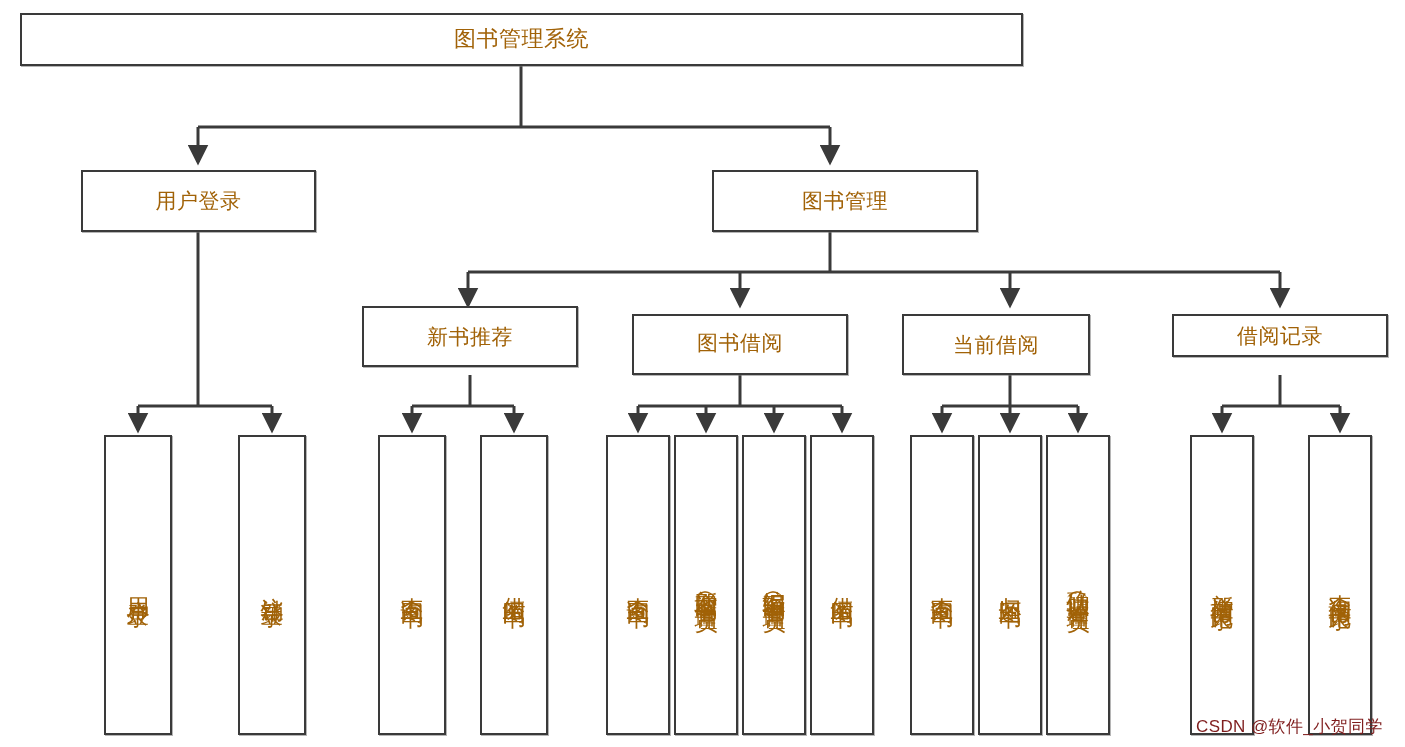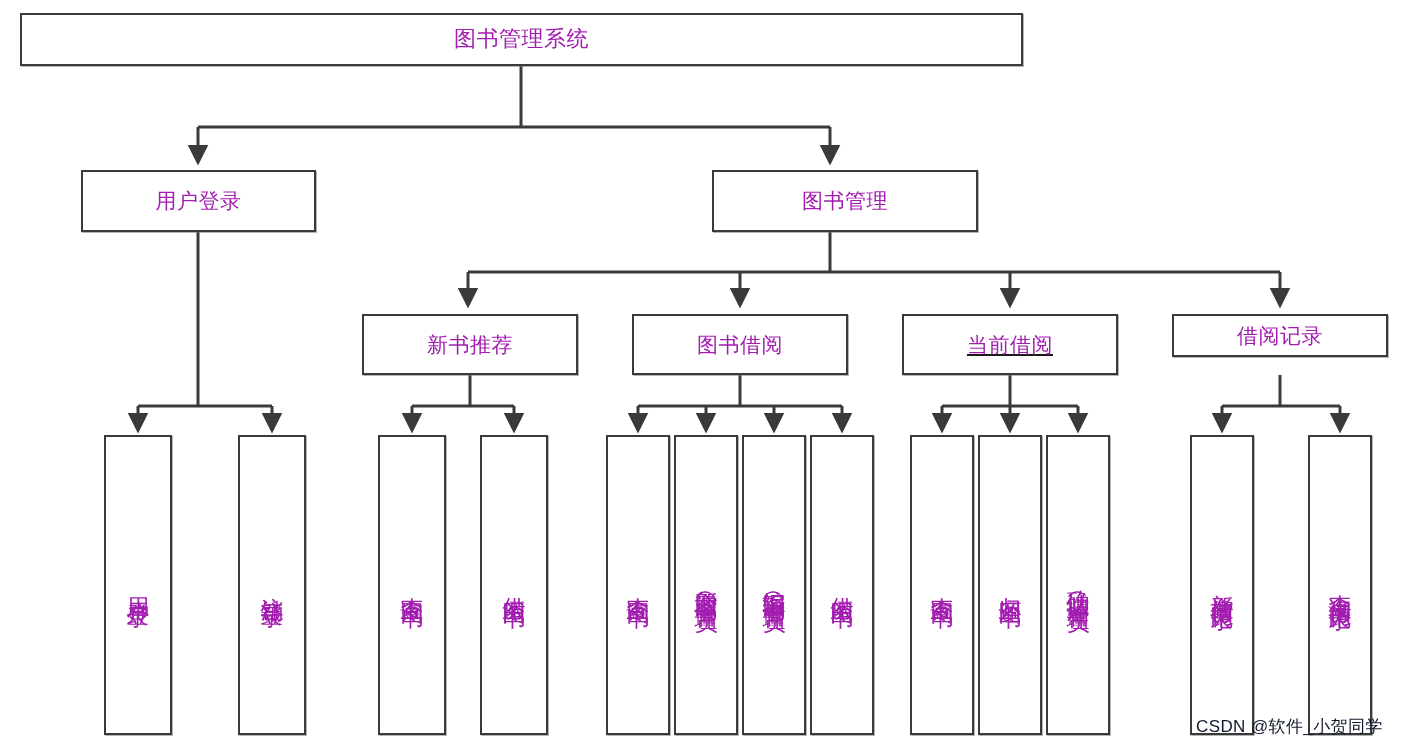--- a/index.html
+++ b/index.html
@@ -31,21 +31,21 @@
     position: absolute;
     box-sizing: border-box;
     background: #ffffff;
     border: 2px solid #3a3a3a;
     display: flex;
     align-items: center;
     justify-content: center;
     box-shadow: 1px 1px 0 0 rgba(120,120,120,0.55);
   }
   .node .label {
-    color: #a21caf;
+    color: #a16207;
     line-height: 1.12;
     white-space: pre;
     text-align: center;
   }
   
   .node.horiz .label {
     font-size: 21px;
     letter-spacing: 0.5px;
   }
   .node.root .label {
@@ -60,21 +60,21 @@
     writing-mode: vertical-rl;
     text-orientation: upright;
     font-size: 23px;
     letter-spacing: 3px;
     line-height: 1;
     max-height: 100%;
   }
   .watermark {
     position: absolute;
     font-size: 17px;
-    color: #0f172a;
+    color: #7f1d1d;
     white-space: nowrap;
     letter-spacing: 0.4px;
     user-select: none;
   }
 </style>
 </head>
 <body>
 
 <div id="canvas">
 
@@ -134,29 +134,29 @@
   </div>
 
   <div class="node horiz" style="left:81px; top:170px; width:235px; height:62px;">
     <span class="label">用户登录</span>
   </div>
 
   <div class="node horiz" style="left:712px; top:170px; width:266px; height:62px;">
     <span class="label">图书管理</span>
   </div>
 
-  <div class="node horiz" style="left:362px; top:314px; width:216px; height:61px;">
+  <div class="node horiz" style="left:362px; top:306px; width:216px; height:61px;">
     <span class="label">新书推荐</span>
   </div>
 
-  <div class="node horiz" style="left:632px; top:314px; width:216px; height:61px;">
+  <div class="node horiz" style="left:632px; top:314px; width:216px; height:61px;font-family:Liberation Mono, monospace;">
     <span class="label">图书借阅</span>
   </div>
 
-  <div class="node horiz" style="left:902px; top:314px; width:216px; height:61px;text-decoration:underline;">
+  <div class="node horiz" style="left:902px; top:314px; width:188px; height:61px;">
     <span class="label">当前借阅</span>
   </div>
 
   <div class="node horiz" style="left:1172px; top:314px; width:216px; height:43px;">
     <span class="label">借阅记录</span>
   </div>
 
   <div class="node vert" style="left:104px; top:435px; width:68px; height:300px;">
     <span class="label">用户登录</span>
   </div>

